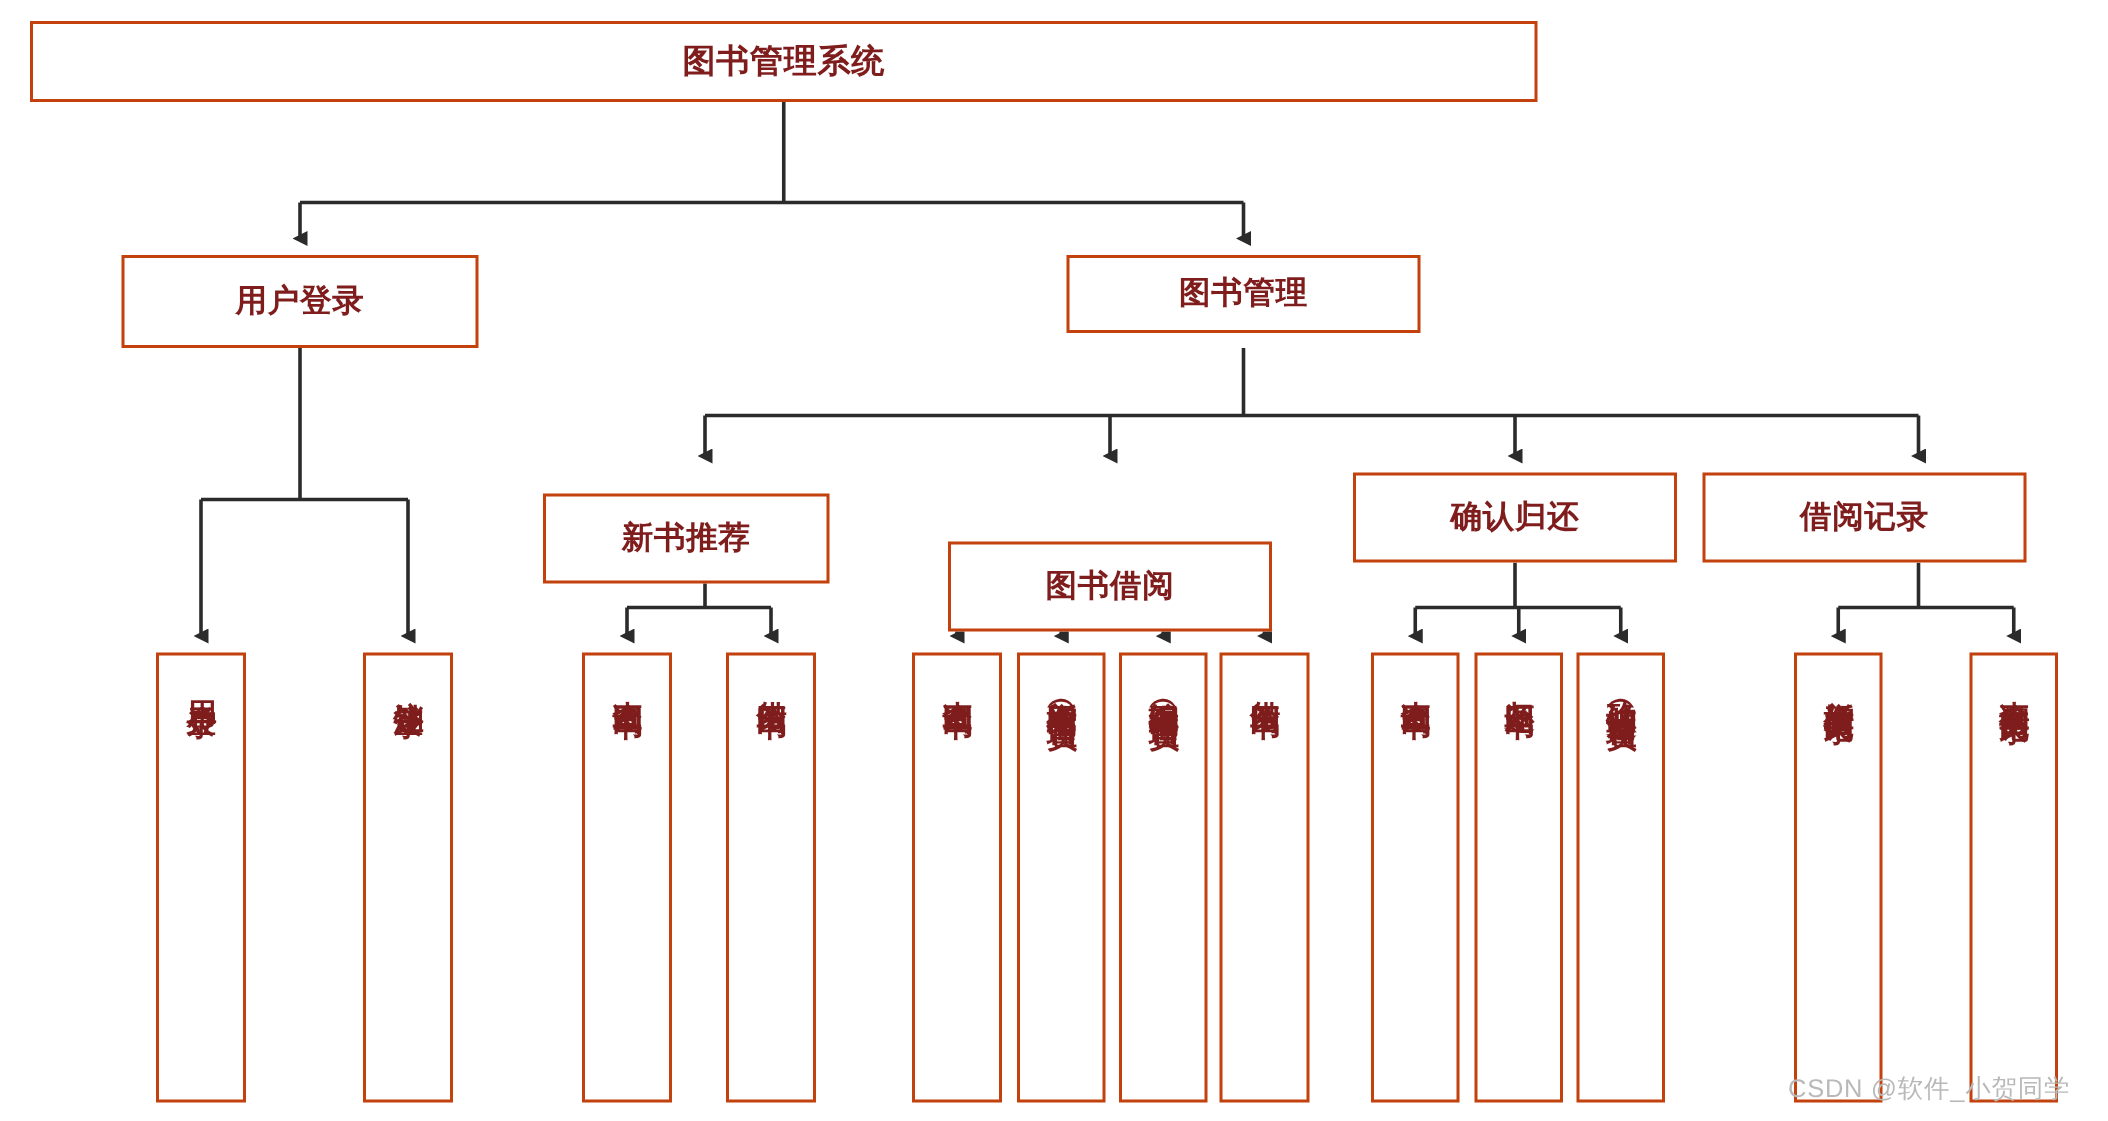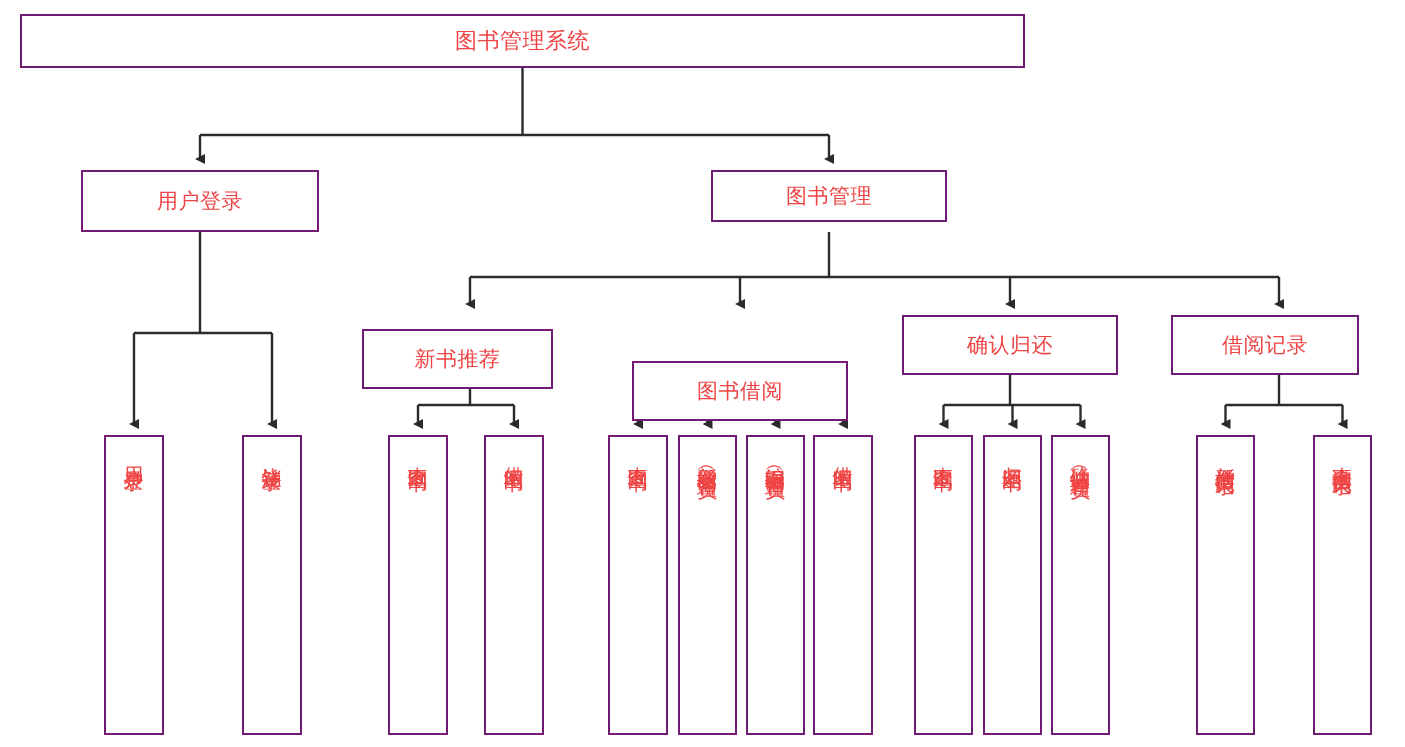--- a/index.html
+++ b/index.html
@@ -23,25 +23,26 @@
     left: 0;
     top: 0;
     width: 1405px;
     height: 747px;
     pointer-events: none;
   }
   .node {
     position: absolute;
     box-sizing: border-box;
     background: #ffffff;
-    border: 2px solid #701a75;
+    border: 2px solid #c2410c;
     display: flex;
     align-items: center;
     justify-content: center;
-    color: #ef4444;
+    color: #7f1d1d;
+    font-weight: bold;
   }
   .node .node-label {
     display: block;
     text-align: center;
     line-height: 1.18;
     letter-spacing: 0.5px;
   }
   
   .node.horiz .node-label {
     font-size: 21px;
@@ -131,21 +132,21 @@
       </div>
       <div class="node horiz" style="left: 362px; top: 329px; width: 191px; height: 60px; justify-content: center;">
         <span class="node-label">新书推荐</span>
       </div>
       <div class="node horiz" style="left: 632px; top: 315px; width: 216px; height: 60px; margin-top: 46px;">
         <span class="node-label">图书借阅</span>
       </div>
       <div class="node horiz" style="left: 902px; top: 315px; width: 216px; height: 60px;">
         <span class="node-label">确认归还</span>
       </div>
-      <div class="node horiz" style="left: 1171px; top: 315px; width: 188px; height: 60px;">
+      <div class="node horiz" style="left: 1135px; top: 315px; width: 216px; height: 60px;">
         <span class="node-label">借阅记录</span>
       </div>
       <div class="node vert" style="left: 104px; top: 435px; width: 60px; height: 300px;">
         <span class="node-label">用户登录</span>
       </div>
       <div class="node vert" style="left: 242px; top: 435px; width: 60px; height: 300px;">
         <span class="node-label">注销登录</span>
       </div>
       <div class="node vert" style="left: 388px; top: 435px; width: 60px; height: 300px;">
         <span class="node-label">查询图书</span>
@@ -175,13 +176,14 @@
         <span class="node-label">确认归还（管理员）</span>
       </div>
       <div class="node vert" style="left: 1196px; top: 435px; width: 59px; height: 300px;">
         <span class="node-label">新增借阅记录</span>
       </div>
       <div class="node vert" style="left: 1313px; top: 435px; width: 59px; height: 300px;">
         <span class="node-label">查询借阅记录</span>
       </div>
     </div>
 
+  <div class="watermark" style="left: 1192px; top: 714px;">CSDN @软件_小贺同学</div>
 </div>
 
 </body></html>

